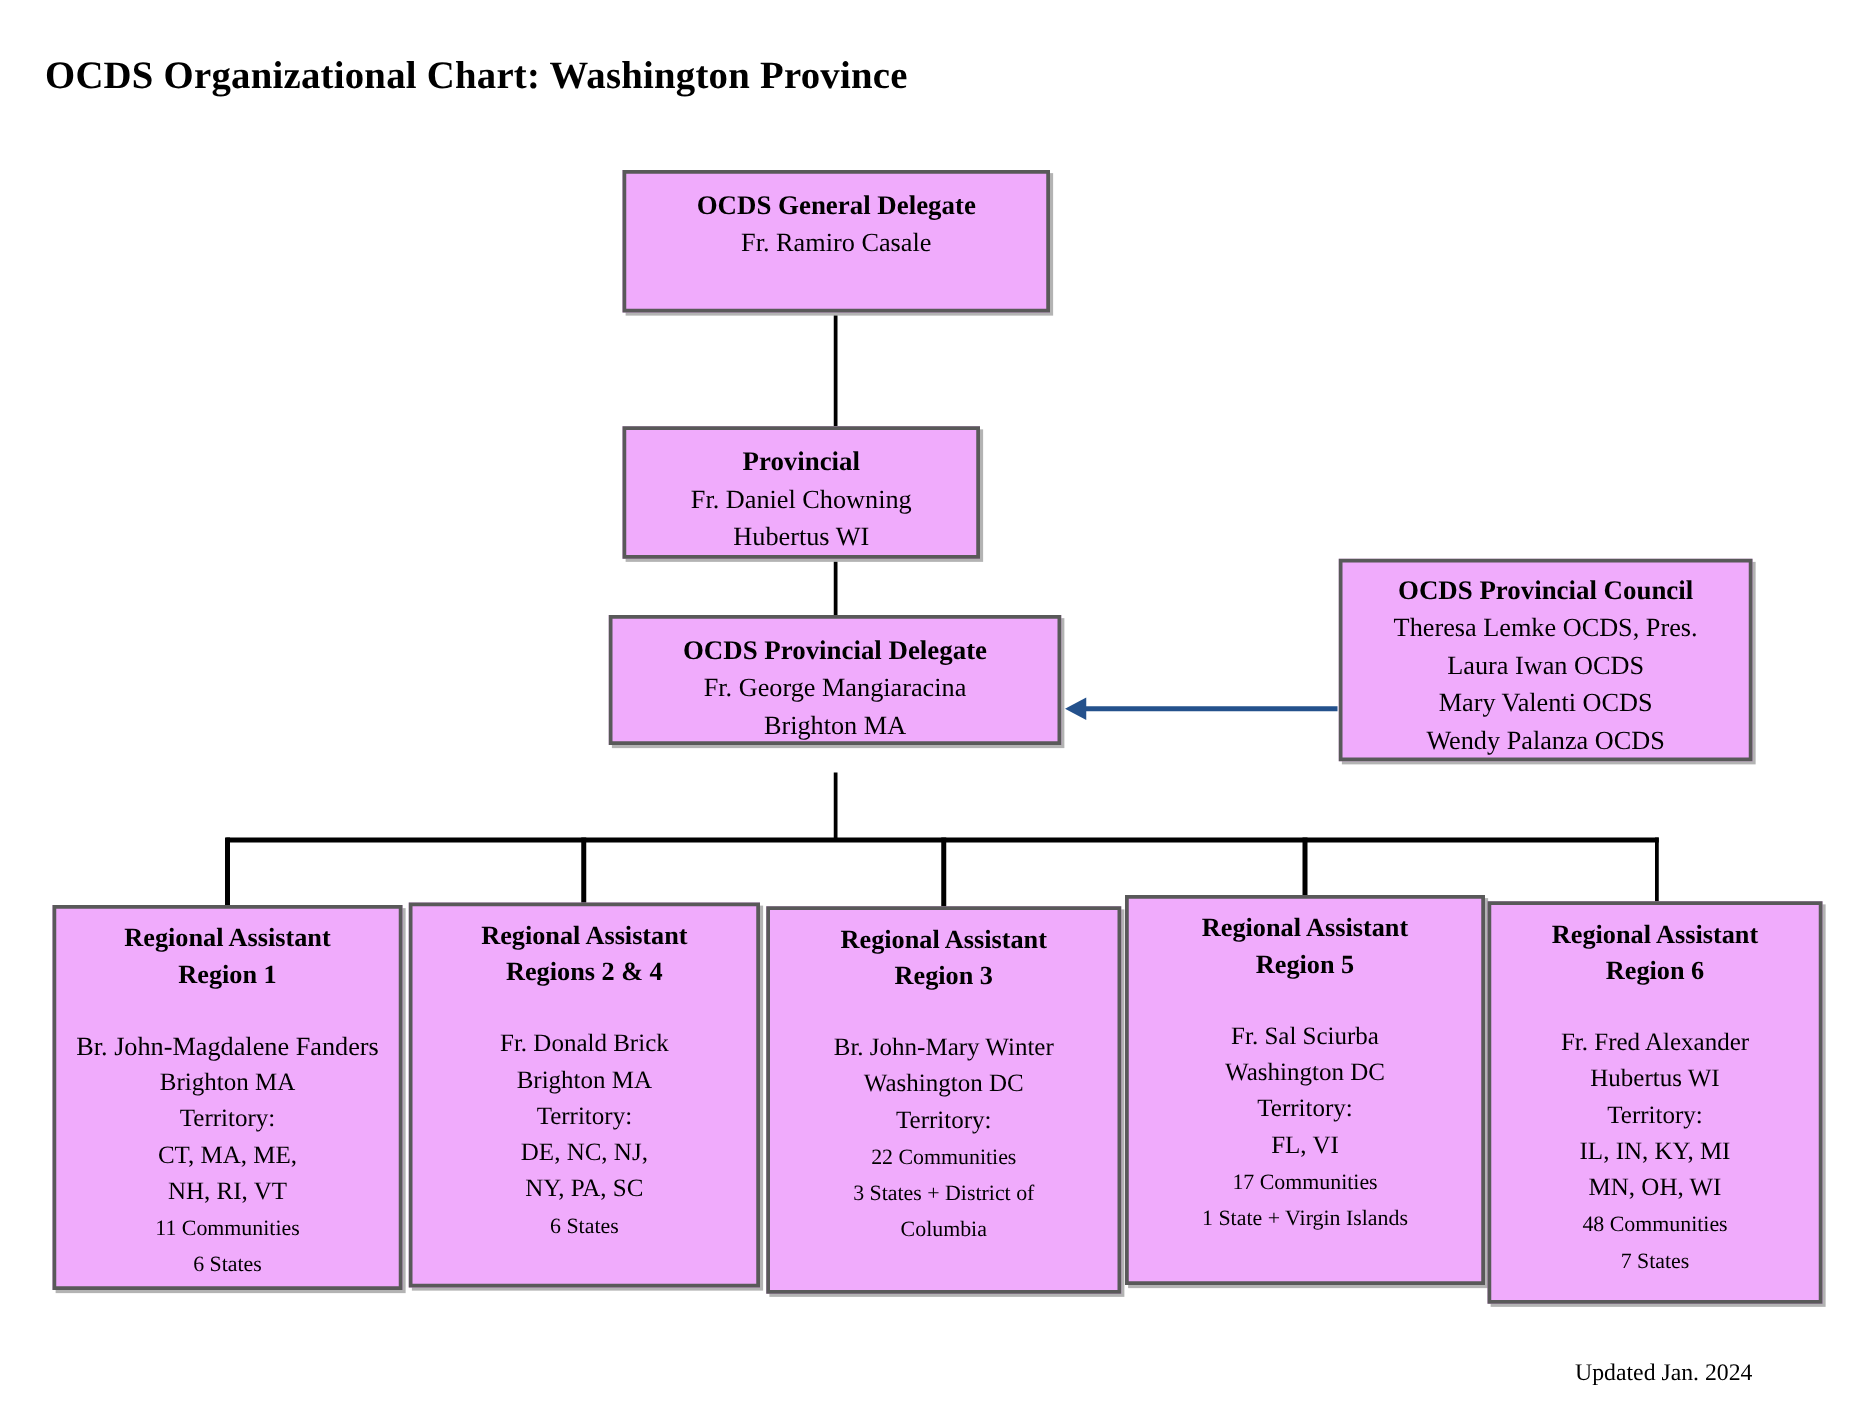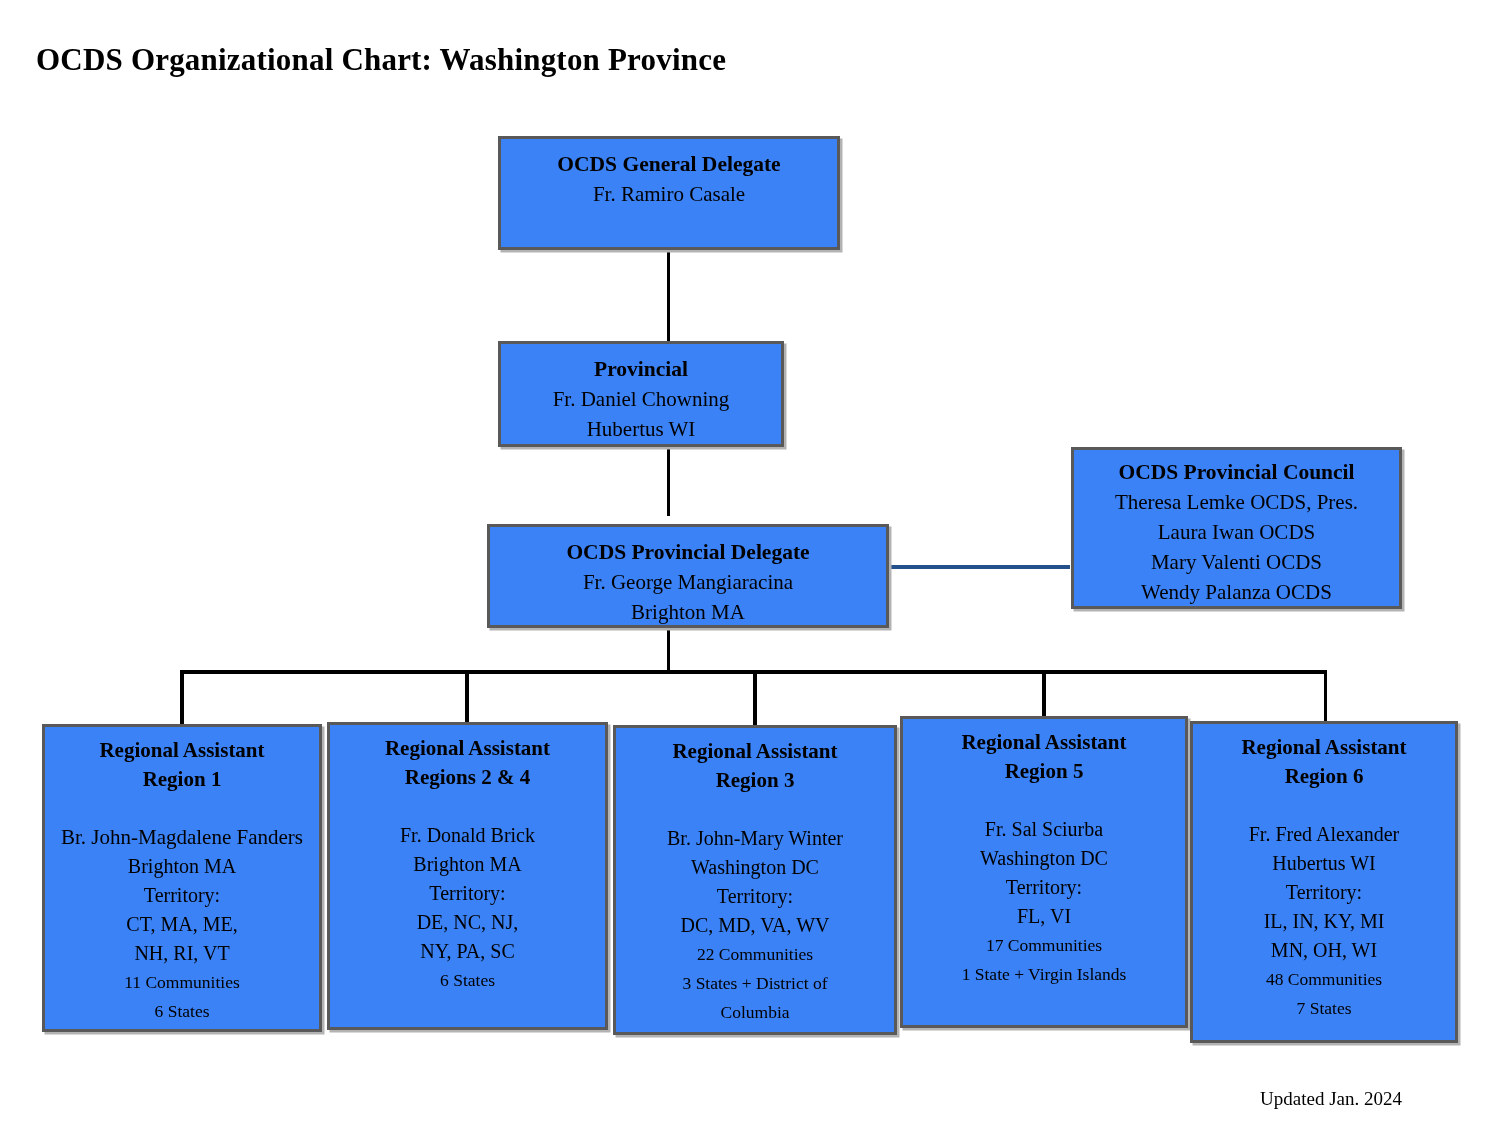--- a/index.html
+++ b/index.html
@@ -12,21 +12,21 @@
     overflow:hidden;
   }
   .chart-title{
     position:absolute;left:0;top:42px;width:1322px;
     font-size:31px;font-weight:bold;
     letter-spacing:0.2px;
     margin-left:36px;
   }
   .obox{
     position:absolute;
-    background:#3b82f6;
+    background:#f0abfc;
     border:3px solid #595959;
     box-shadow:2.5px 2.5px 0 #b3b3b3;
     text-align:center;
     box-sizing:border-box;
   }
   .topbox{font-size:21px;line-height:30px;padding-top:10px;}
   .topbox .bhead{font-weight:bold;font-size:21.5px;}
   .regionbox{font-size:20px;line-height:29px;padding-top:9px;}
   .regionbox .bhead{font-weight:bold;font-size:21px;}
   .spacer{height:29px;}
@@ -71,21 +71,21 @@
     <div class="bhead">OCDS General Delegate</div>
     <div>Fr. Ramiro Casale</div>
   </div>
 
   <div class="obox topbox" style="left:498px;top:341px;width:286px;height:106px;">
     <div class="bhead">Provincial</div>
     <div>Fr. Daniel Chowning</div>
     <div>Hubertus WI</div>
   </div>
 
-  <div class="obox topbox" style="left:487px;top:524px;width:402px;height:104px;">
+  <div class="obox topbox" style="left:487px;top:492px;width:362px;height:104px;">
     <div class="bhead">OCDS Provincial Delegate</div>
     <div>Fr. George Mangiaracina</div>
     <div>Brighton MA</div>
   </div>
 
   <div class="obox topbox" style="left:1071px;top:447px;width:331px;height:162px;padding-top:7px;">
     <div class="bhead">OCDS Provincial Council</div>
     <div>Theresa Lemke OCDS, Pres.</div>
     <div>Laura Iwan OCDS</div>
     <div>Mary Valenti OCDS</div>
@@ -117,21 +117,20 @@
     <div class="small">6 States</div>
   </div>
 
   <div class="obox regionbox" style="left:613px;top:725px;width:284px;height:310px;">
     <div class="bhead">Regional Assistant</div>
     <div class="bhead">Region 3</div>
     <div class="spacer"></div>
     <div>Br. John-Mary Winter</div>
     <div>Washington DC</div>
     <div>Territory:</div>
-    <div>DC, MD, VA, WV</div>
     <div class="small">22 Communities</div>
     <div class="small">3 States + District of</div>
     <div class="small">Columbia</div>
   </div>
 
   <div class="obox regionbox" style="left:900px;top:716px;width:288px;height:312px;">
     <div class="bhead">Regional Assistant</div>
     <div class="bhead">Region 5</div>
     <div class="spacer"></div>
     <div>Fr. Sal Sciurba</div>

